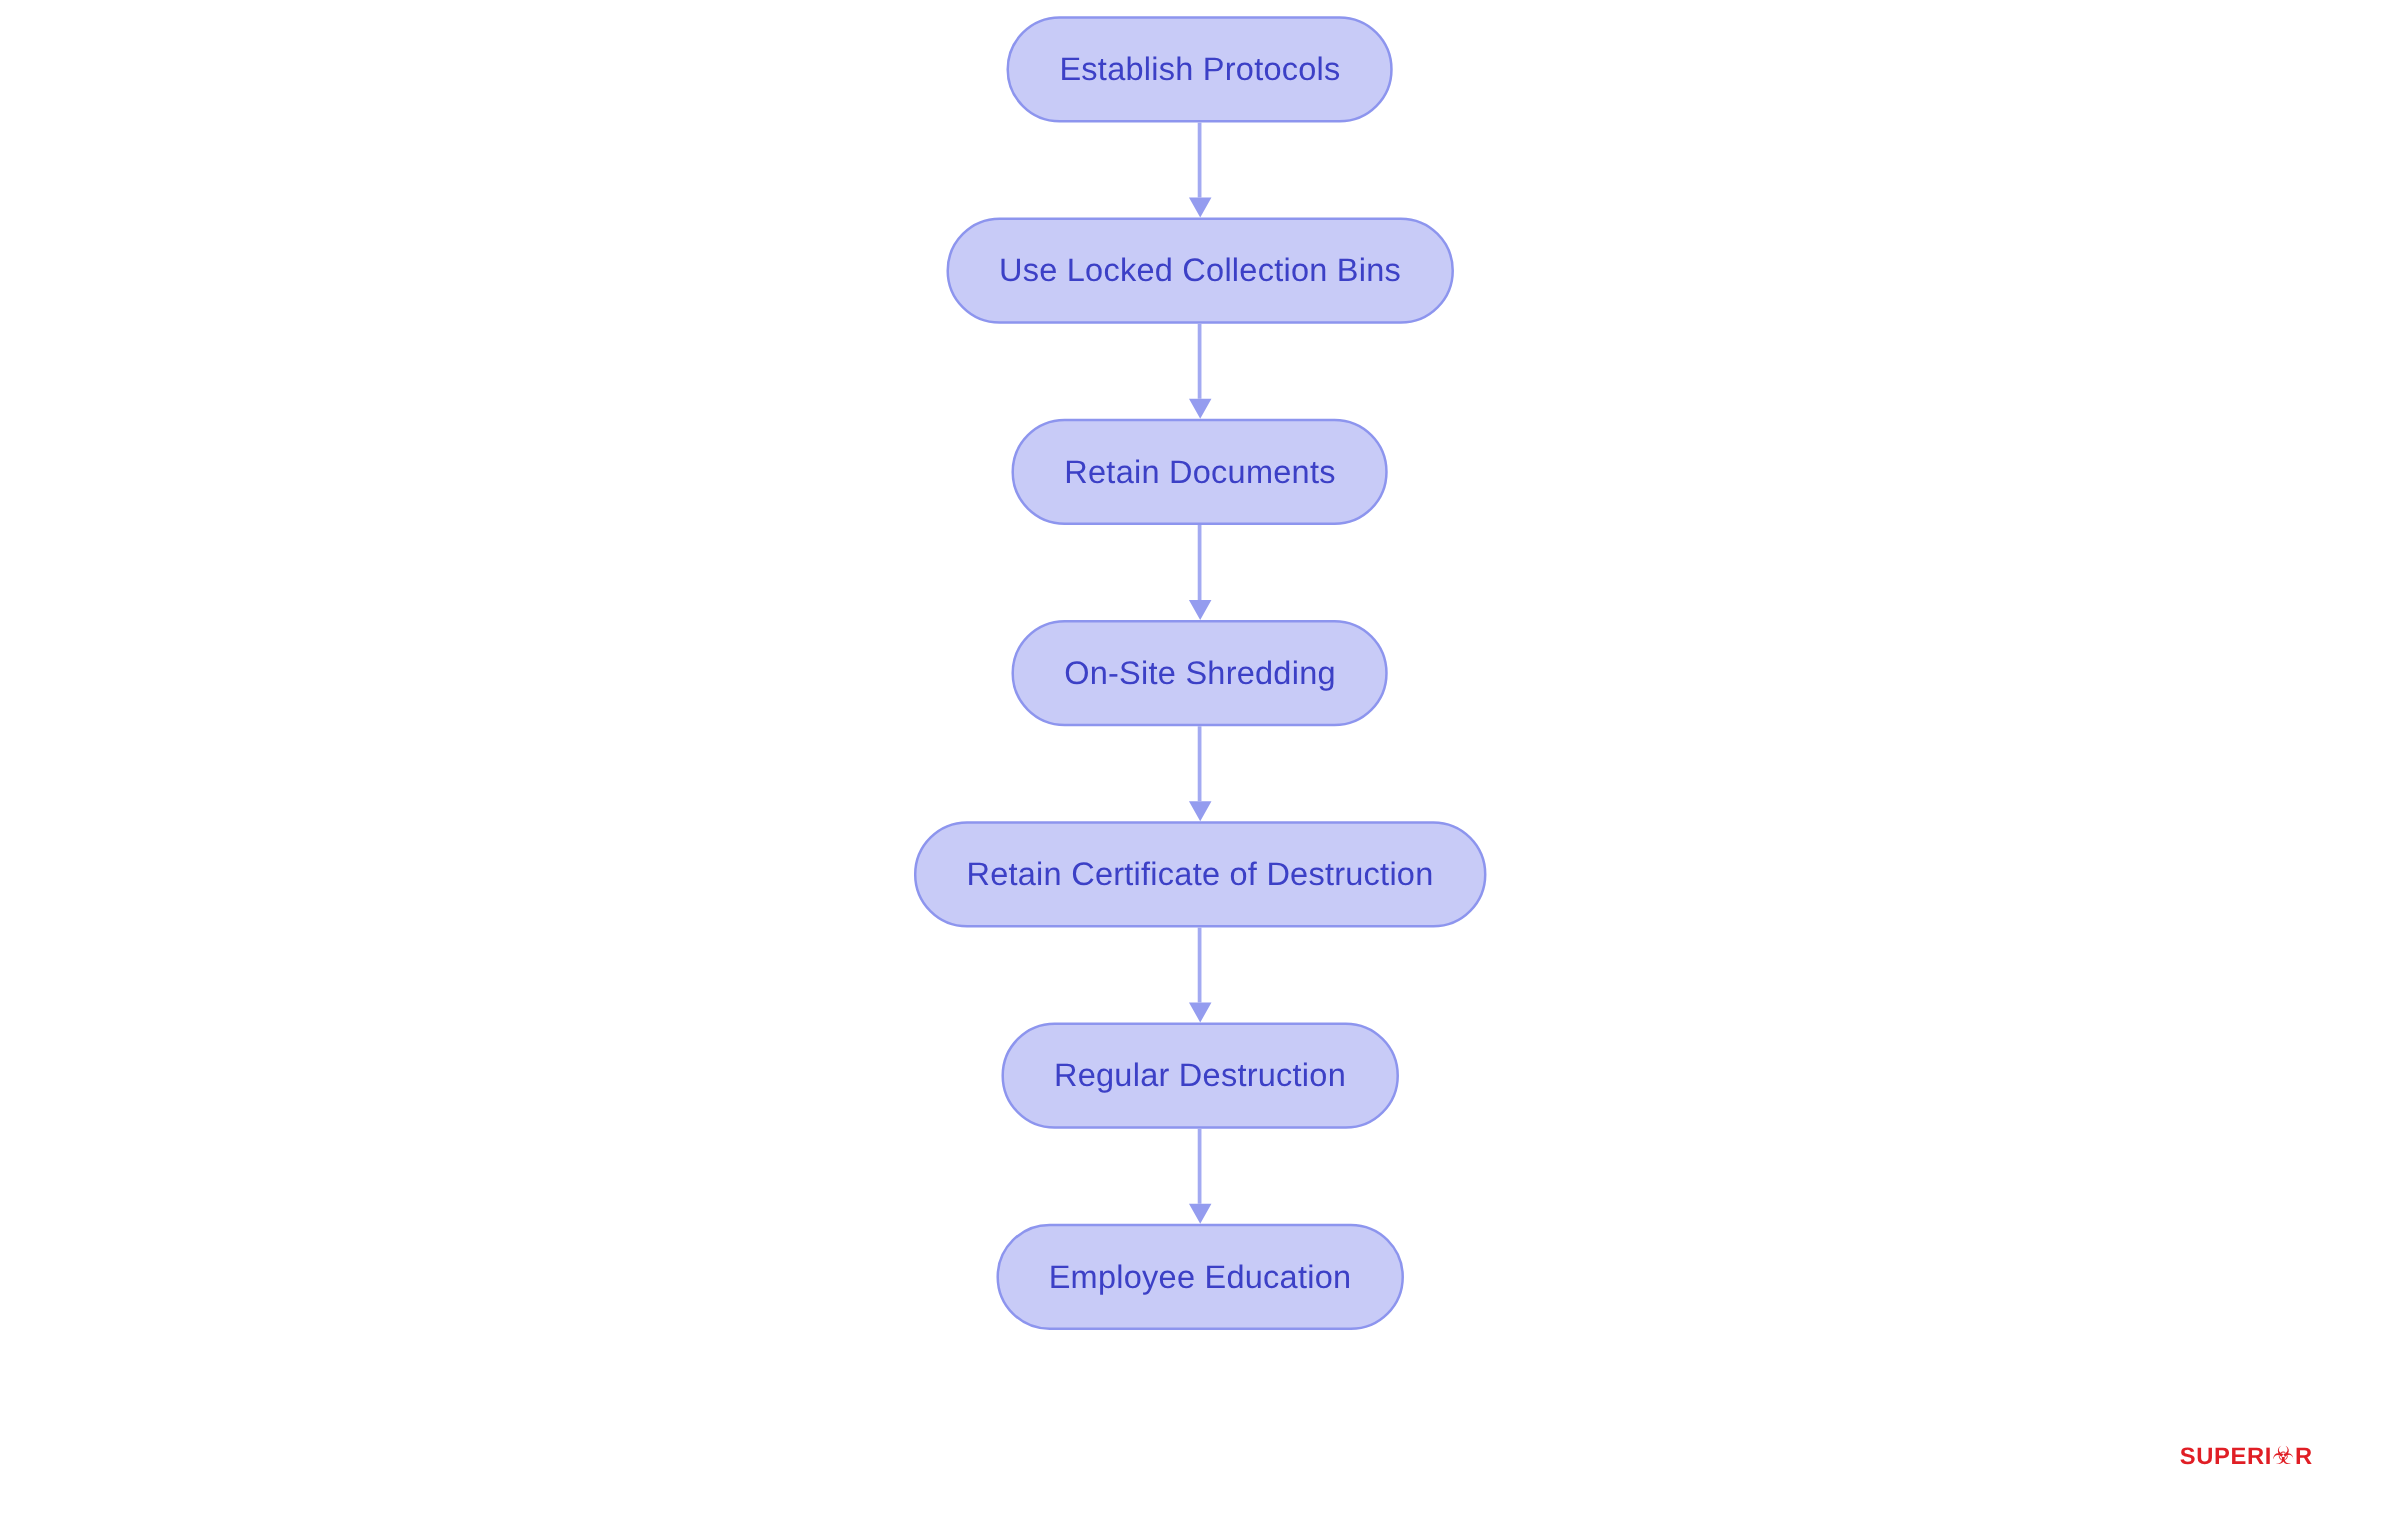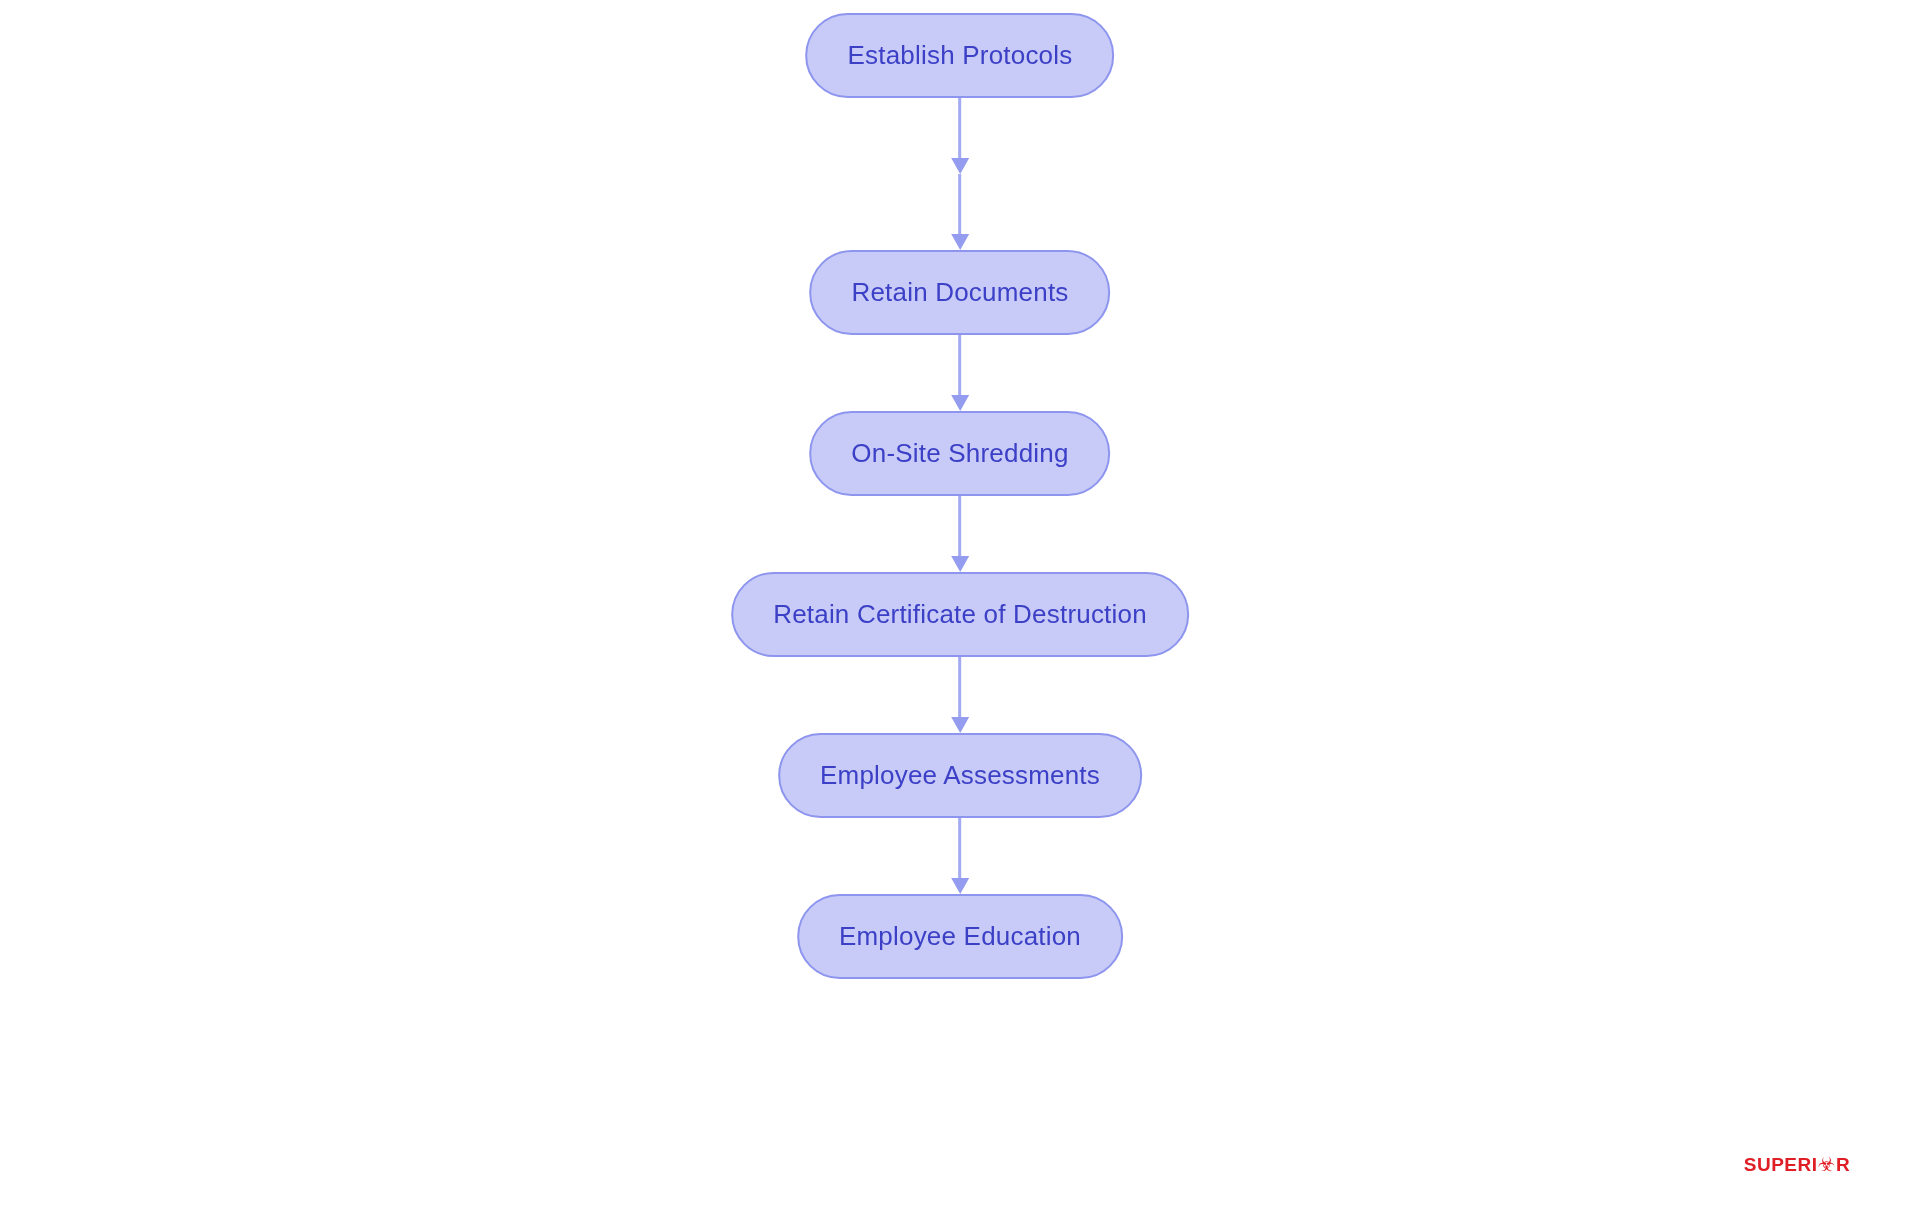--- a/index.html
+++ b/index.html
@@ -95,20 +95,23 @@
 
     <div class="node">
       <span>Establish Protocols</span>
     </div>
 
     <div class="arrow">
       <div class="line"></div>
       <div class="head"></div>
     </div>
 
+    <div class="node">
+      <span>Use Locked Collection Bins</span>
+    </div>
 
     <div class="arrow">
       <div class="line"></div>
       <div class="head"></div>
     </div>
 
     <div class="node">
       <span>Retain Documents</span>
     </div>
 
@@ -129,21 +132,21 @@
     <div class="node">
       <span>Retain Certificate of Destruction</span>
     </div>
 
     <div class="arrow">
       <div class="line"></div>
       <div class="head"></div>
     </div>
 
     <div class="node">
-      <span>Employee Assessments</span>
+      <span>Regular Destruction</span>
     </div>
 
     <div class="arrow">
       <div class="line"></div>
       <div class="head"></div>
     </div>
 
     <div class="node">
       <span>Employee Education</span>
     </div>

